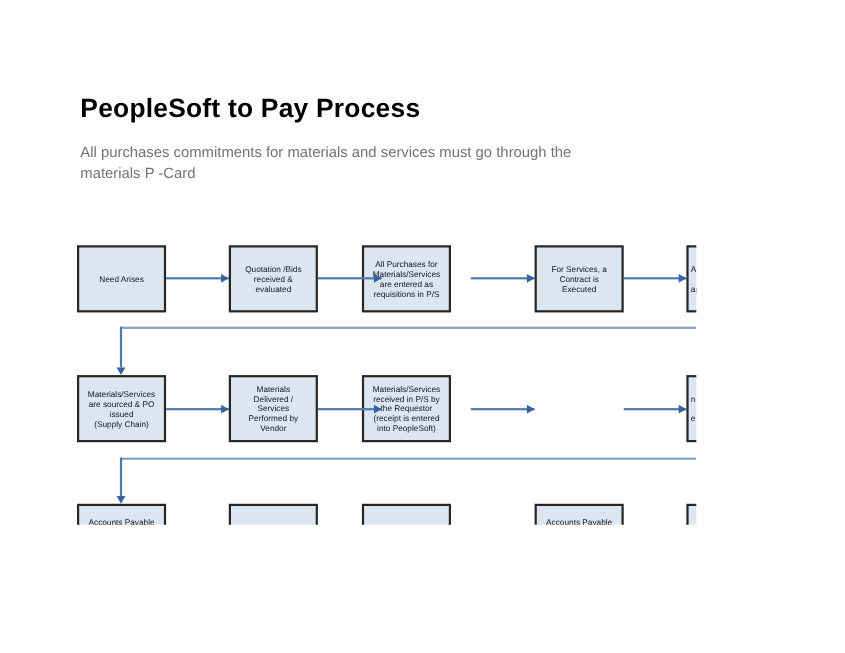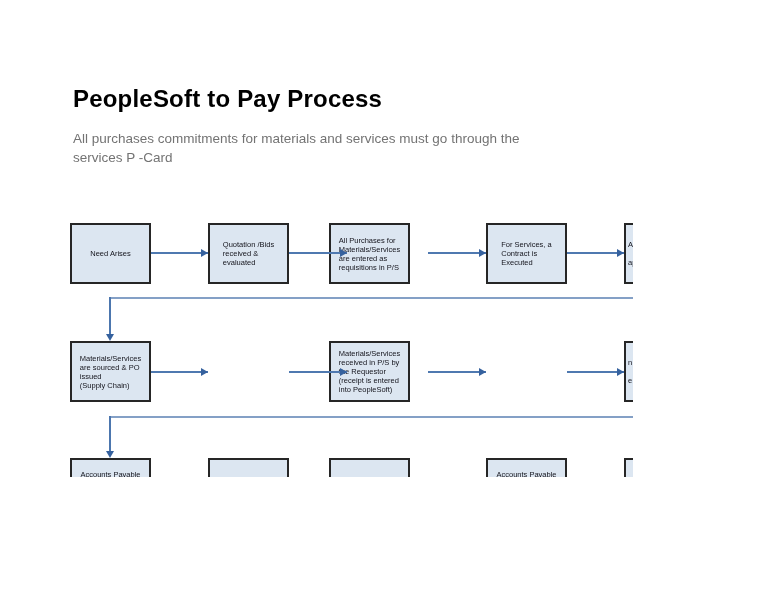--- a/index.html
+++ b/index.html
@@ -16,21 +16,21 @@
     font-size:13.5px;line-height:19px;color:#737373;
   }
   
   .diagram{
     position:absolute;left:0;top:0;width:633px;height:477px;overflow:hidden;
   }
   .box{
     position:absolute;width:81px;box-sizing:border-box;
     background:#dce6f1;border:2px solid #262626;
     display:flex;align-items:center;justify-content:center;
-    font-size:7.5px;line-height:9px;color:#14141c;
+    text-align:center;font-size:7.5px;line-height:9px;color:#14141c;
     white-space:pre-line;padding:1px 2px;
   }
   .col1{left:70px}.col2{left:208px}.col3{left:329px}.col4{left:486px}.col5{left:624px}
   .row1{top:223px;height:61px}
   .row2{top:341px;height:61px}
   .row3{top:458px;height:60px}
   .topalign{align-items:flex-start;padding-top:10px;}
   .frag{justify-content:flex-start;text-align:left;}
   .harrow{
     position:absolute;height:0;border-top:2px solid #4f79b0;
@@ -47,21 +47,21 @@
     border-top:7px solid #35619e;
   }
 </style>
 </head>
 <body>
 
 <h1 class="title">PeopleSoft to Pay Process</h1>
 
 <div class="subtitle">
   <div>All purchases commitments for materials and services must go through the</div>
-  <div>services P -Card</div>
+  <div>materials P -Card</div>
 </div>
 
 <div class="diagram">
 
   <div class="box row1 col1">Need Arises</div>
   <div class="box row1 col2">Quotation /Bids
 received &amp;
 evaluated</div>
   <div class="box row1 col3">All Purchases for
 Materials/Services
@@ -80,20 +80,25 @@
   <div class="harrow" style="left:567px;top:252px;width:57px"></div>
 
   <div class="conn-h" style="left:110px;top:297px;width:523px"></div>
   <div class="conn-v" style="left:109px;top:297px;height:37px"></div>
   <div class="conn-head" style="left:106px;top:334px"></div>
 
   <div class="box row2 col1">Materials/Services
 are sourced &amp; PO
 issued
 (Supply Chain)</div>
+  <div class="box row2 col2">Materials
+Delivered /
+Services
+Performed by
+Vendor</div>
   <div class="box row2 col3">Materials/Services
 received in P/S by
 the Requestor
 (receipt is entered
 into PeopleSoft)</div>
   <div class="box row2 col5 frag">n
 
 e</div>
 
   <div class="harrow" style="left:151px;top:371px;width:57px"></div>

